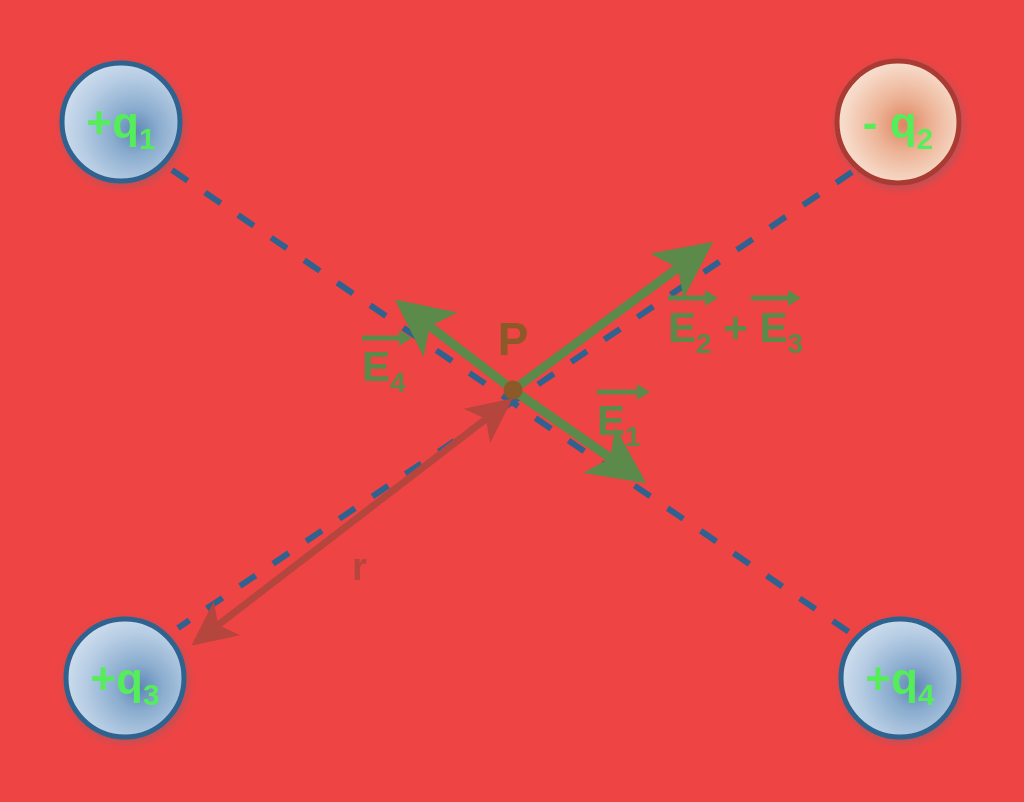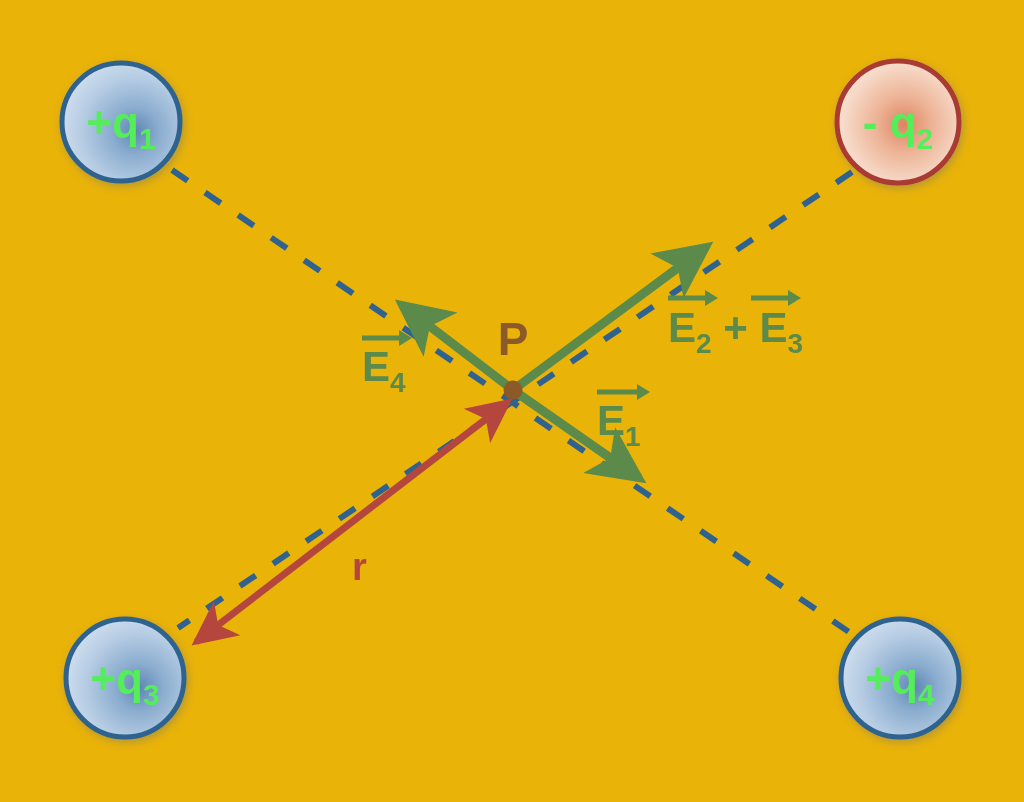--- a/index.html
+++ b/index.html
@@ -8,21 +8,21 @@
     padding: 0;
     background: #ffffff;
   }
   body {
     font-family: "Liberation Sans", sans-serif;
   }
   #diagram-root {
     position: relative;
     width: 1024px;
     height: 802px;
-    background: #eab308;
+    background: #ef4444;
     overflow: hidden;
   }
   #diagram-svg {
     position: absolute;
     top: 0;
     left: 0;
     width: 1024px;
     height: 802px;
   }
   .charge-label {

